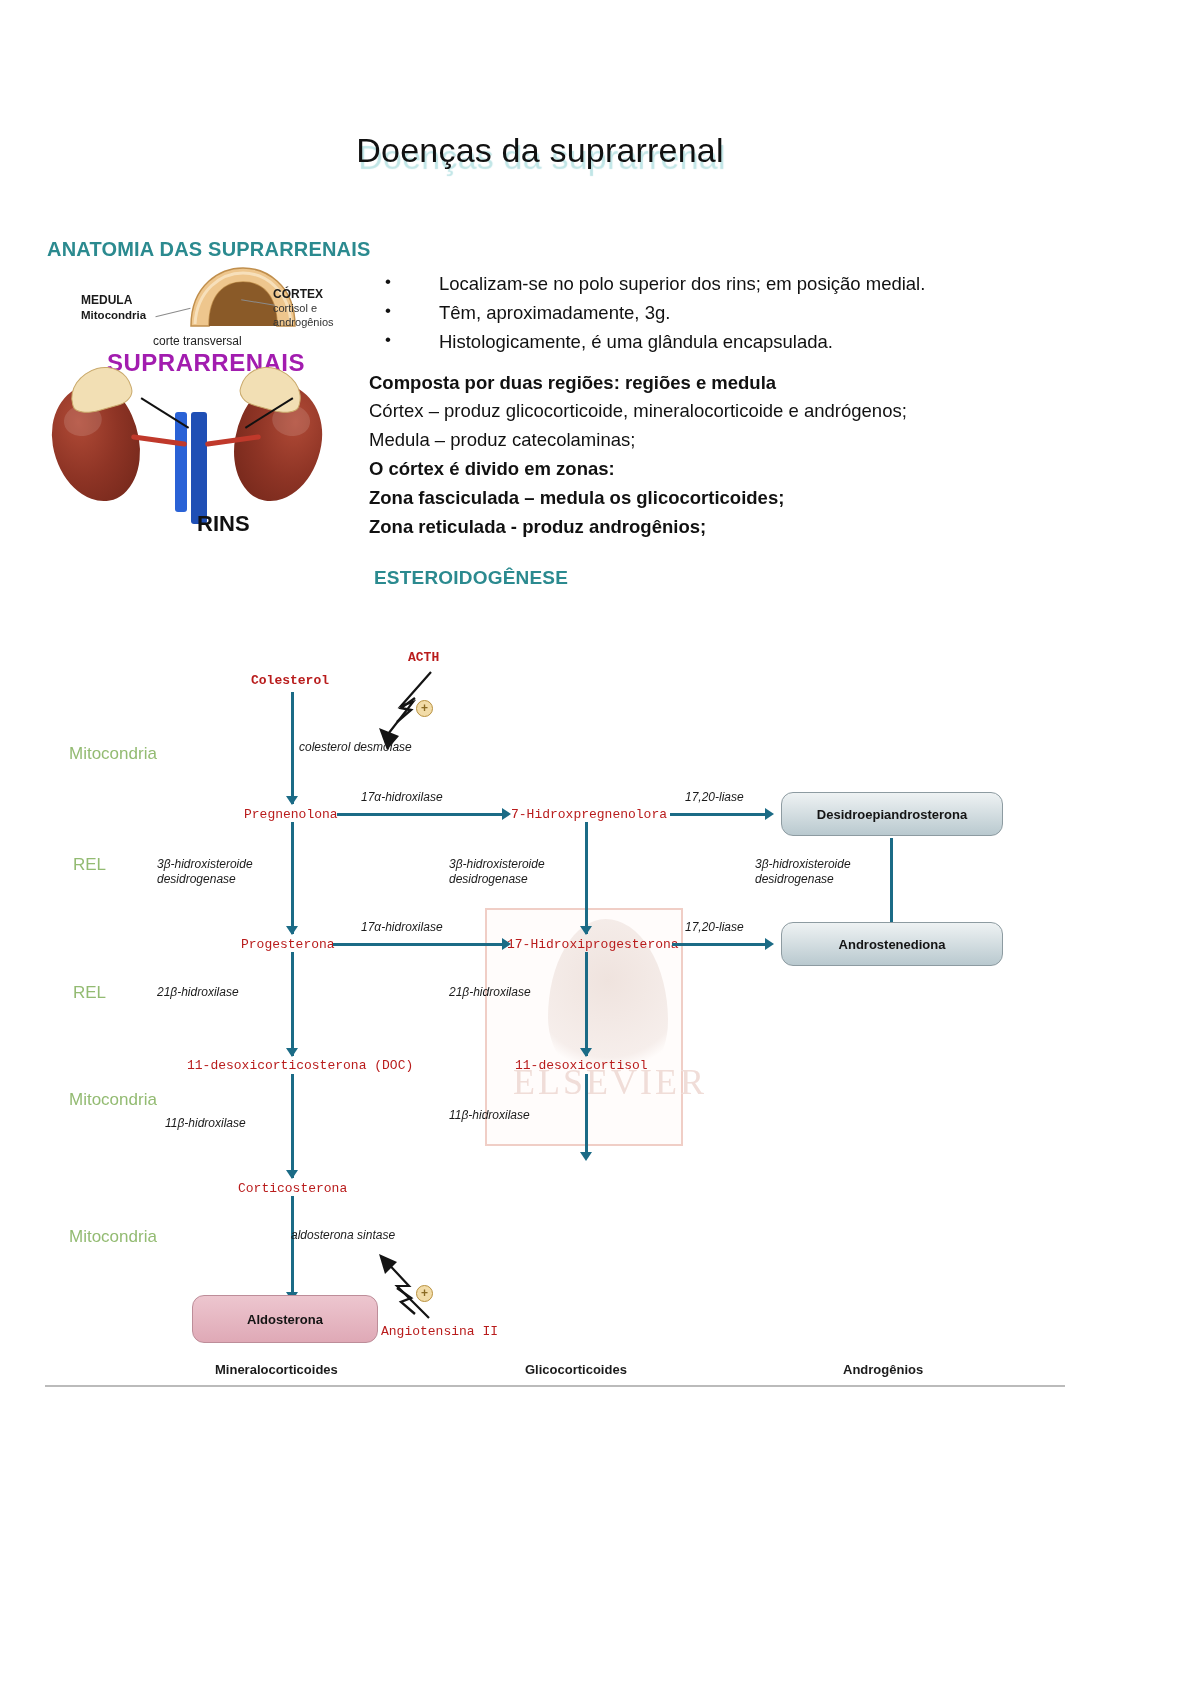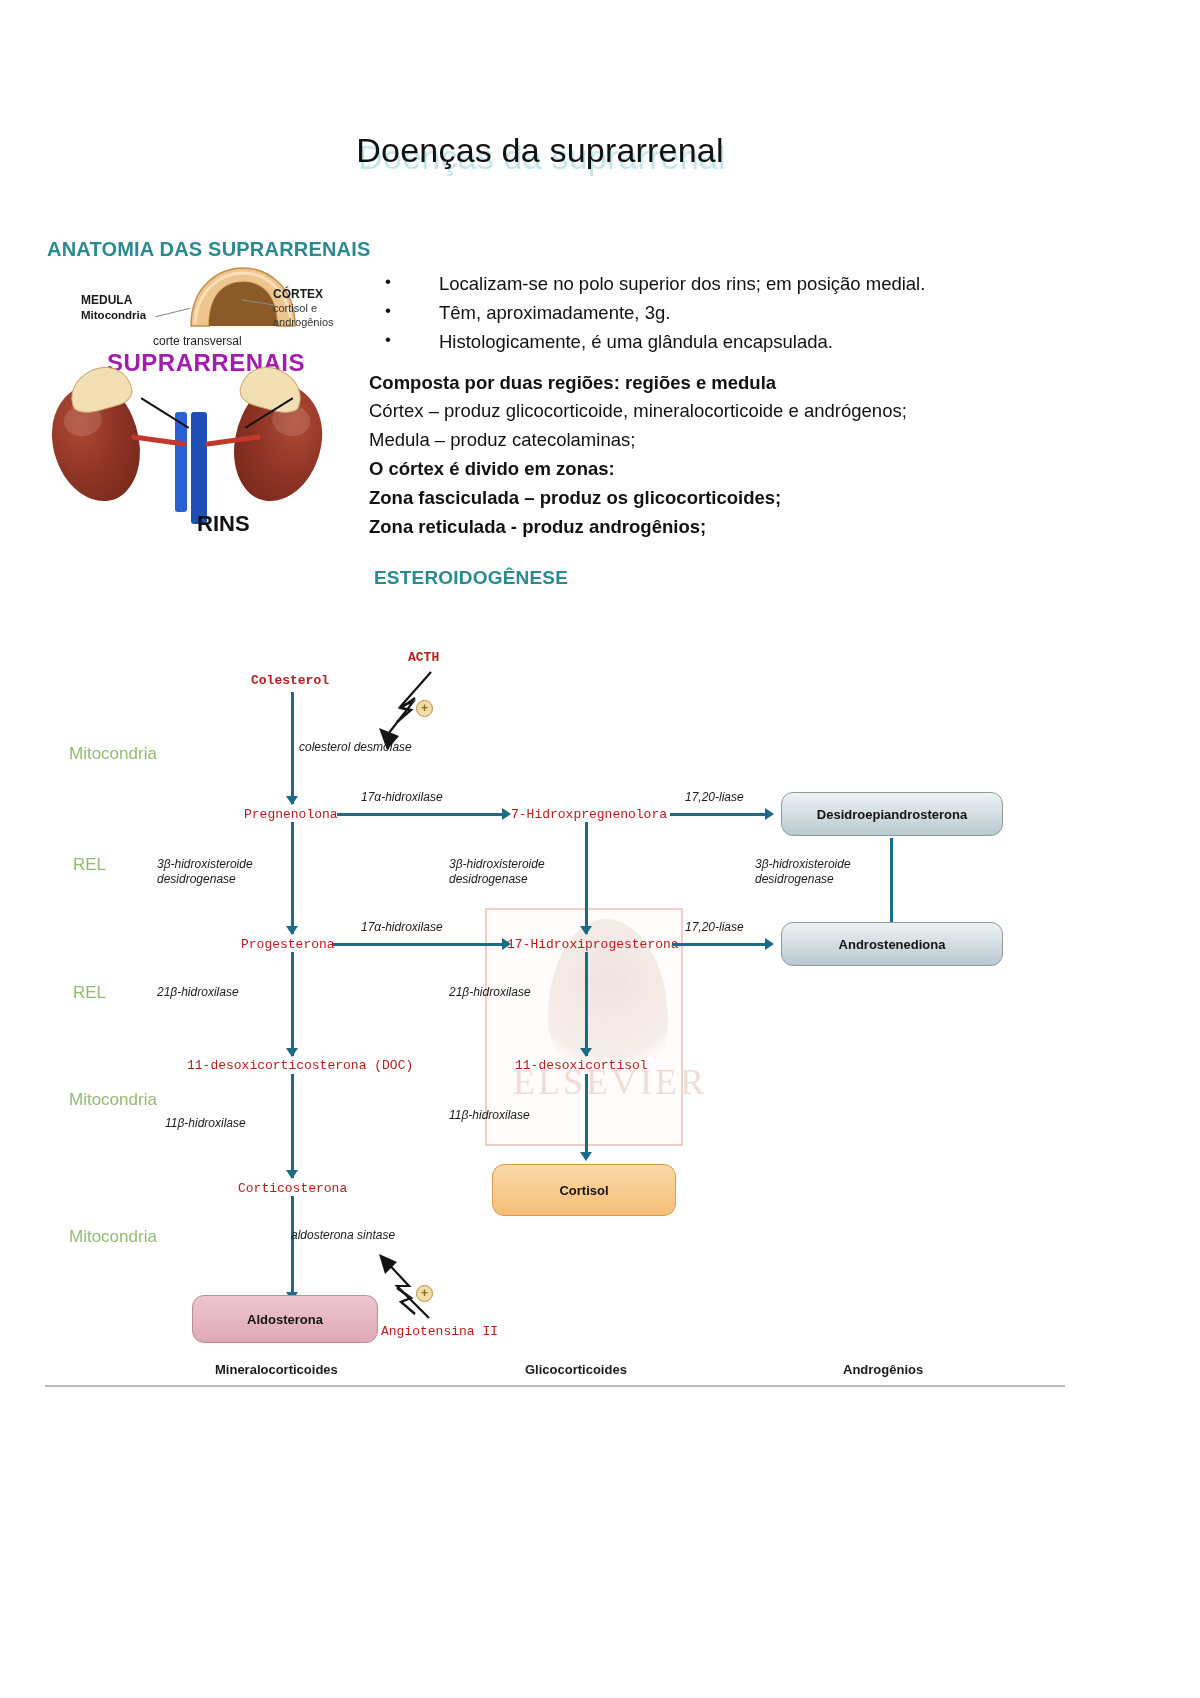--- a/index.html
+++ b/index.html
@@ -197,21 +197,21 @@
 <div id="anatomy-text">
   <ul>
     <li>Localizam-se no polo superior dos rins; em posição medial.</li>
     <li>Têm, aproximadamente, 3g.</li>
     <li>Histologicamente, é uma glândula encapsulada.</li>
   </ul>
   <div class="para bold">Composta por duas regiões: regiões e medula</div>
   <div class="para">Córtex – produz glicocorticoide, mineralocorticoide e andrógenos;</div>
   <div class="para">Medula – produz catecolaminas;</div>
   <div class="para bold">O córtex é divido em zonas:</div>
-  <div class="para bold">Zona fasciculada – produz os glicocorticoides;</div>
+  <div class="para bold">Zona fasciculada – medula os glicocorticoides;</div>
   <div class="para bold">Zona reticulada - produz androgênios;</div>
 </div>
 
 <div class="sec-head" id="esteroid-head">ESTEROIDOGÊNESE</div>
 
 <div id="steroid-diagram">
 
   <div id="pink-box"></div>
   <div id="watermark">
     <div class="tree"></div>
@@ -288,21 +288,20 @@
 
   <div class="vline" style="left:246px; top:434px; height:104px;"></div>
   <div class="arrow-d" style="left:241px; top:530px;"></div>
   <div class="enz" style="left:120px; top:476px;">11β-hidroxilase</div>
 
   <div class="vline" style="left:540px; top:434px; height:84px;"></div>
   <div class="arrow-d" style="left:535px; top:512px;"></div>
   <div class="enz" style="left:404px; top:468px;">11β-hidroxilase</div>
 
   <div class="node" style="left:193px; top:541px;">Corticosterona</div>
-  <div class="pill orange" style="left:447px; top:524px; width:184px; height:52px;">Cortisol</div>
 
   <div class="vline" style="left:246px; top:556px; height:104px;"></div>
   <div class="arrow-d" style="left:241px; top:652px;"></div>
   <div class="enz" style="left:246px; top:588px;">aldosterona sintase</div>
 
   <div class="bolt" style="left:330px; top:612px;">
     <svg width="72" height="74" viewBox="0 0 72 74">
       <path d="M8 6 L34 34 L22 34 L54 66" stroke="#141414" stroke-width="2.2" fill="none"></path>
       <path d="M4 2 L22 10 L10 22 Z" fill="#141414"></path>
       <path d="M22 36 L36 46 L26 50 L40 62" stroke="#141414" stroke-width="2.4" fill="none"></path>

